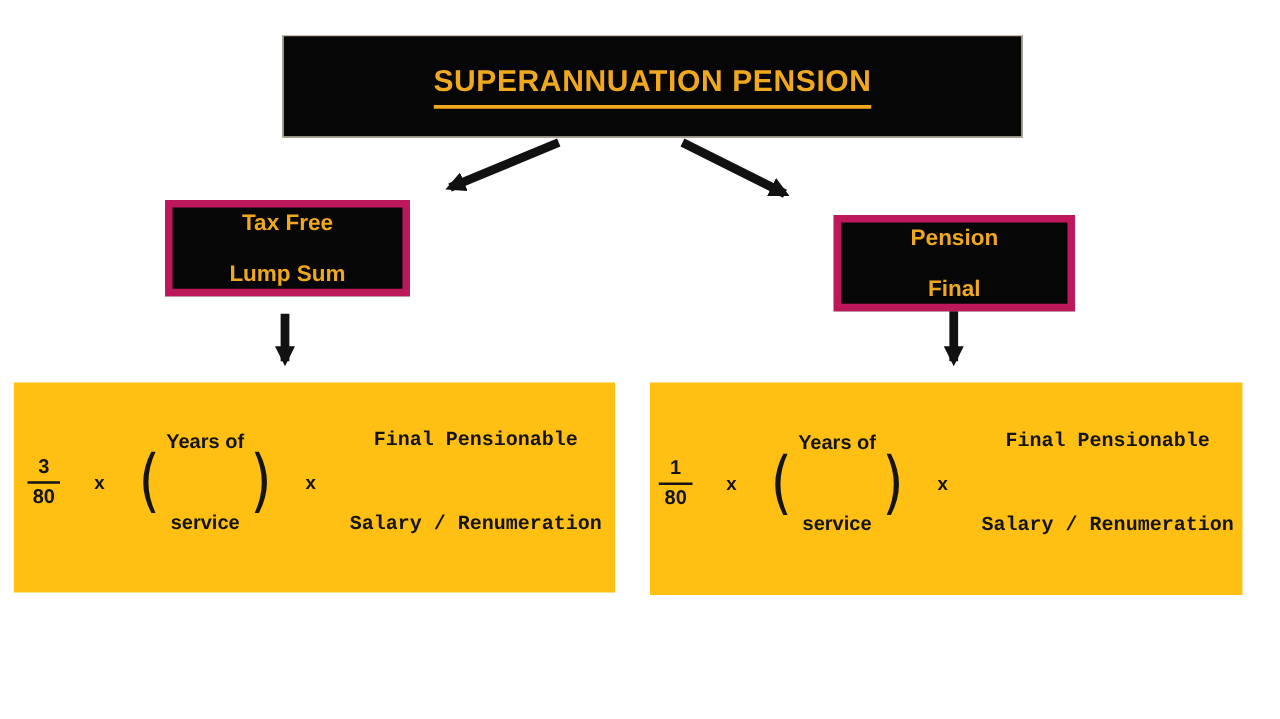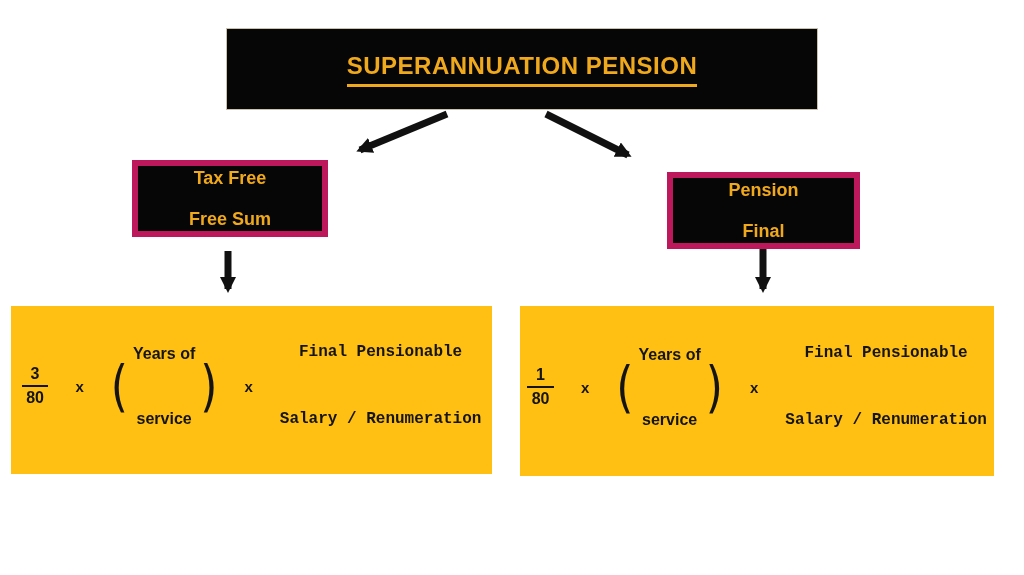--- a/index.html
+++ b/index.html
@@ -112,21 +112,21 @@
     <line x1="228" y1="251" x2="228" y2="289" stroke="#111111" stroke-width="7" marker-end="url(#ah)"></line>
     <line x1="763" y1="249" x2="763" y2="289" stroke="#111111" stroke-width="7" marker-end="url(#ah)"></line>
   </svg>
 
   <div class="title-box">
     <span class="title-text">SUPERANNUATION PENSION</span>
   </div>
 
   <div class="branch-box" id="branch-left">
     <span>Tax Free</span>
-    <span>Free Sum</span>
+    <span>Lump Sum</span>
   </div>
 
   <div class="branch-box" id="branch-right">
     <span>Pension</span>
     <span>Final</span>
   </div>
 
   <div class="formula-box" id="formula-left">
     <div class="formula-inner">
       <span class="fraction">

